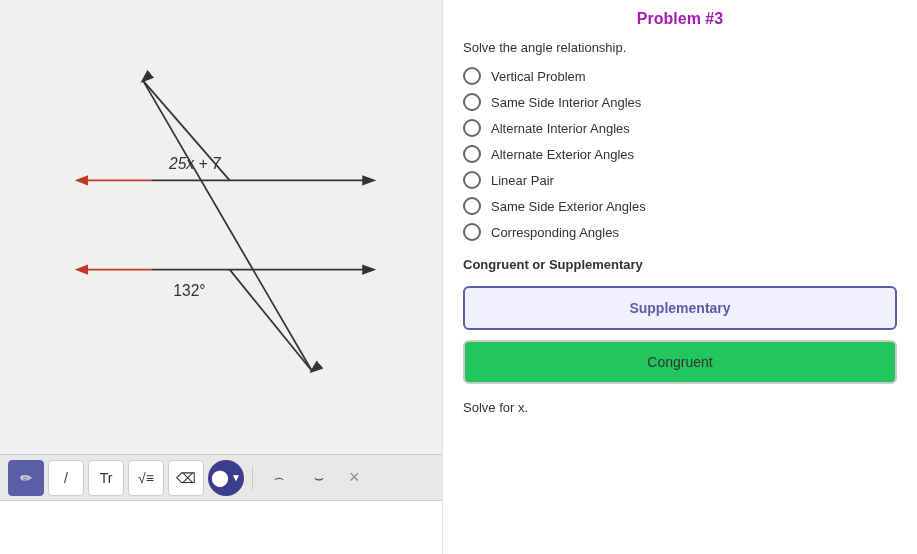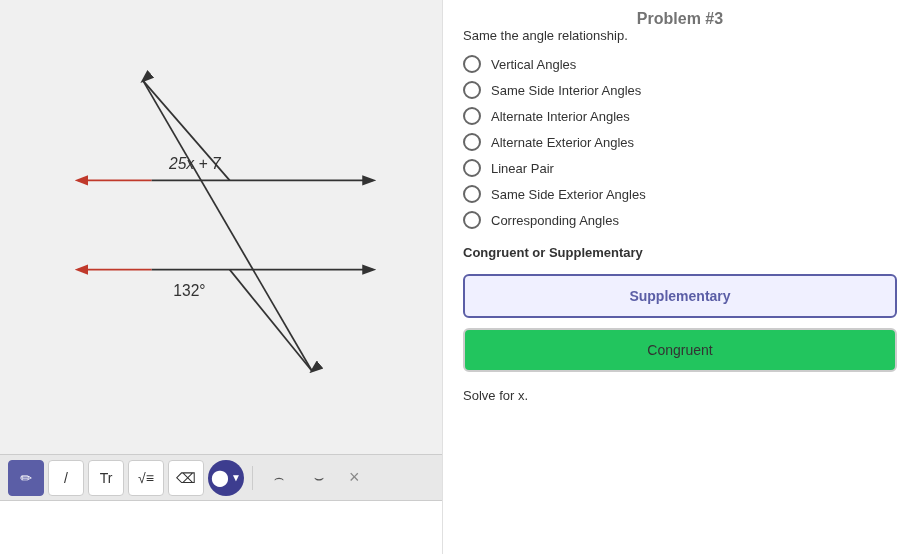--- a/index.html
+++ b/index.html
@@ -123,21 +123,22 @@
       height: 554px;
       background: #fff;
       padding: 10px 20px 10px 20px;
       overflow-y: auto;
       border-left: 1px solid #e0e0e0;
     }
 
     .problem-title {
       font-size: 16px;
       font-weight: 600;
-      color: #737373;
+      color: #a21caf;
+      margin-bottom: 12px;
       text-align: center;
     }
 
     .instruction {
       font-size: 13px;
       color: #333;
       margin-bottom: 12px;
     }
 
     .radio-group {
@@ -295,26 +296,26 @@
       <span>×</span>
     </div>
   </div>
 
   <div class="text-input-area"></div>
 </div>
 
 <div class="right-panel">
   <div class="problem-title">Problem #3</div>
 
-  <div class="instruction">Same the angle relationship.</div>
+  <div class="instruction">Solve the angle relationship.</div>
 
   <div class="radio-group">
     <div class="radio-item">
       <div class="radio-circle"></div>
-      <span class="radio-label">Vertical Angles</span>
+      <span class="radio-label">Vertical Problem</span>
     </div>
     <div class="radio-item">
       <div class="radio-circle"></div>
       <span class="radio-label">Same Side Interior Angles</span>
     </div>
     <div class="radio-item">
       <div class="radio-circle"></div>
       <span class="radio-label">Alternate Interior Angles</span>
     </div>
     <div class="radio-item">

